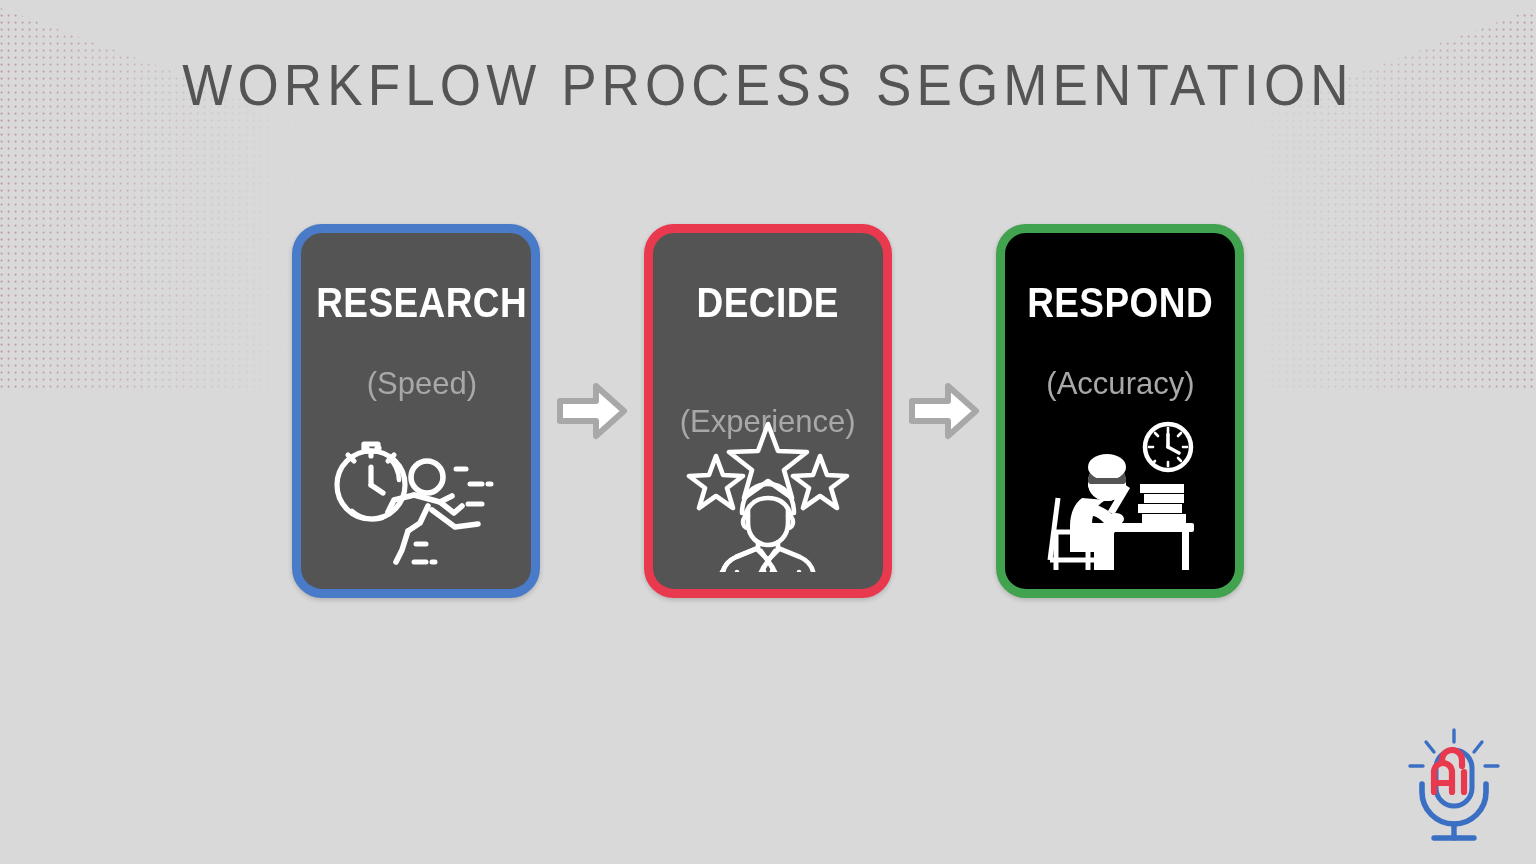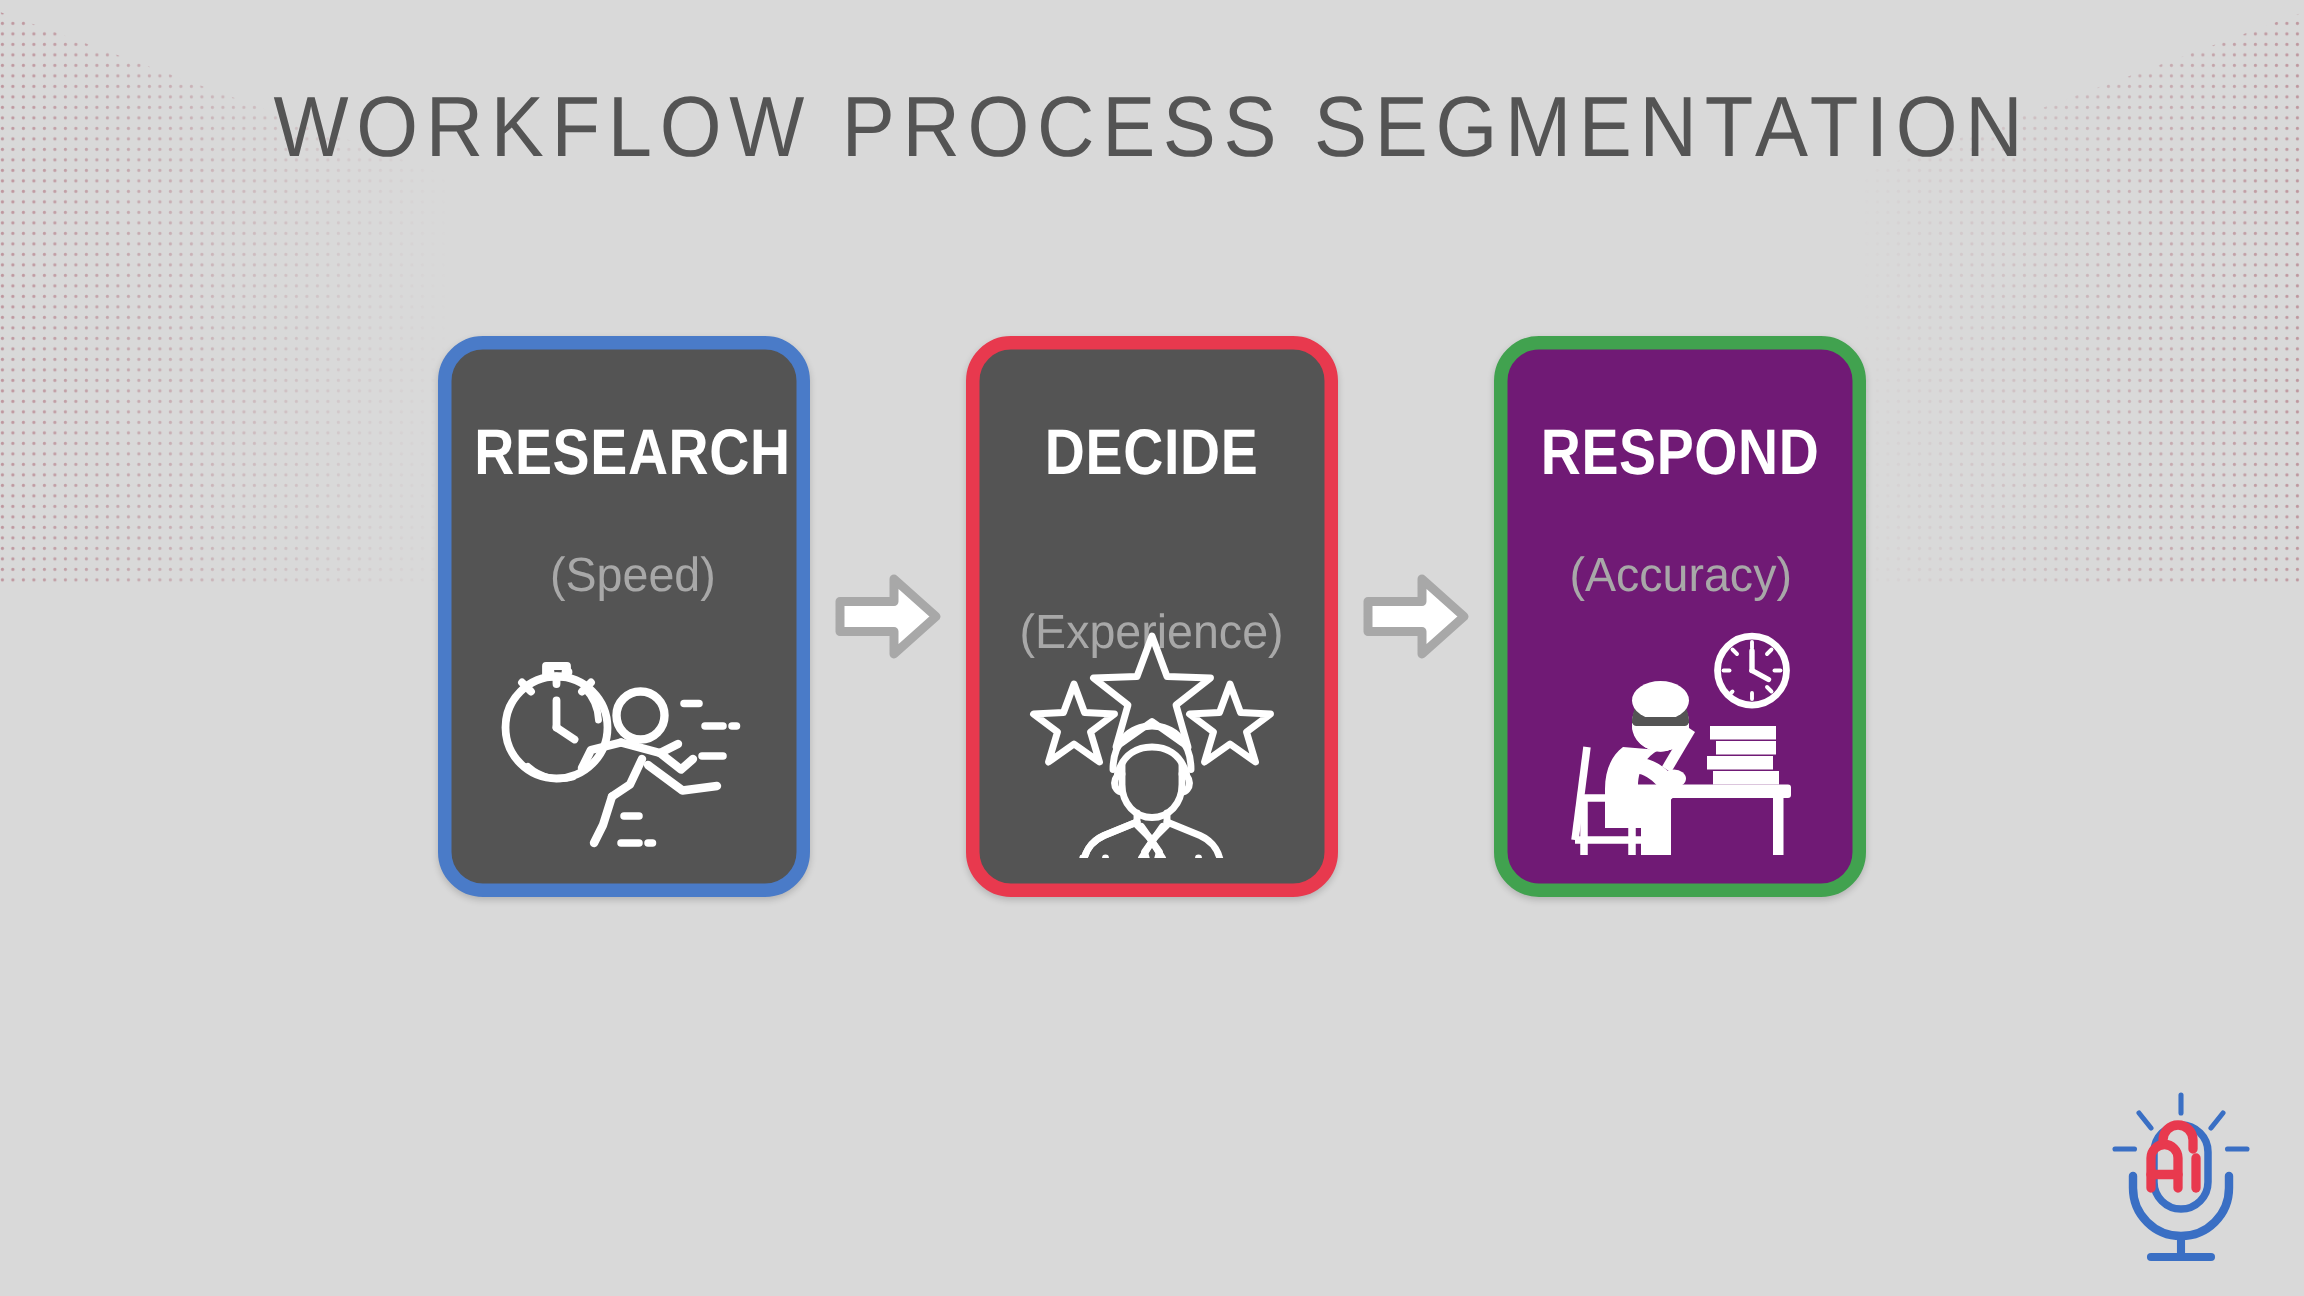--- a/index.html
+++ b/index.html
@@ -265,21 +265,21 @@
       </svg>
     </div>
   </div>
 
   <div class="arrow">
     <svg width="72" height="60" viewBox="0 0 72 60">
       <polygon points="4,20 40,20 40,5 68,30 40,55 40,40 4,40" fill="#ffffff" stroke="#a8a8a8" stroke-width="6" stroke-linejoin="round"></polygon>
     </svg>
   </div>
 
-  <div class="card green" style="border-color: rgb(65, 162, 79); background: #701a75;">
+  <div class="card green" style="border-color: rgb(65, 162, 79); background: #000000;">
     <div class="card-title">RESPOND</div>
     <div class="card-sub">(Accuracy)</div>
     <div class="card-icon">
       <svg width="176" height="152" viewBox="0 0 176 152">
         <g fill="#ffffff">
 
           <circle cx="136" cy="27" r="23" fill="none" stroke="#ffffff" stroke-width="4.5"></circle>
           <path d="M136 27 L136 14" stroke="#ffffff" stroke-width="3.6" stroke-linecap="round" fill="none"></path>
           <path d="M136 27 L147 33" stroke="#ffffff" stroke-width="3.6" stroke-linecap="round" fill="none"></path>
           <g stroke="#ffffff" stroke-width="2.6" stroke-linecap="round">

